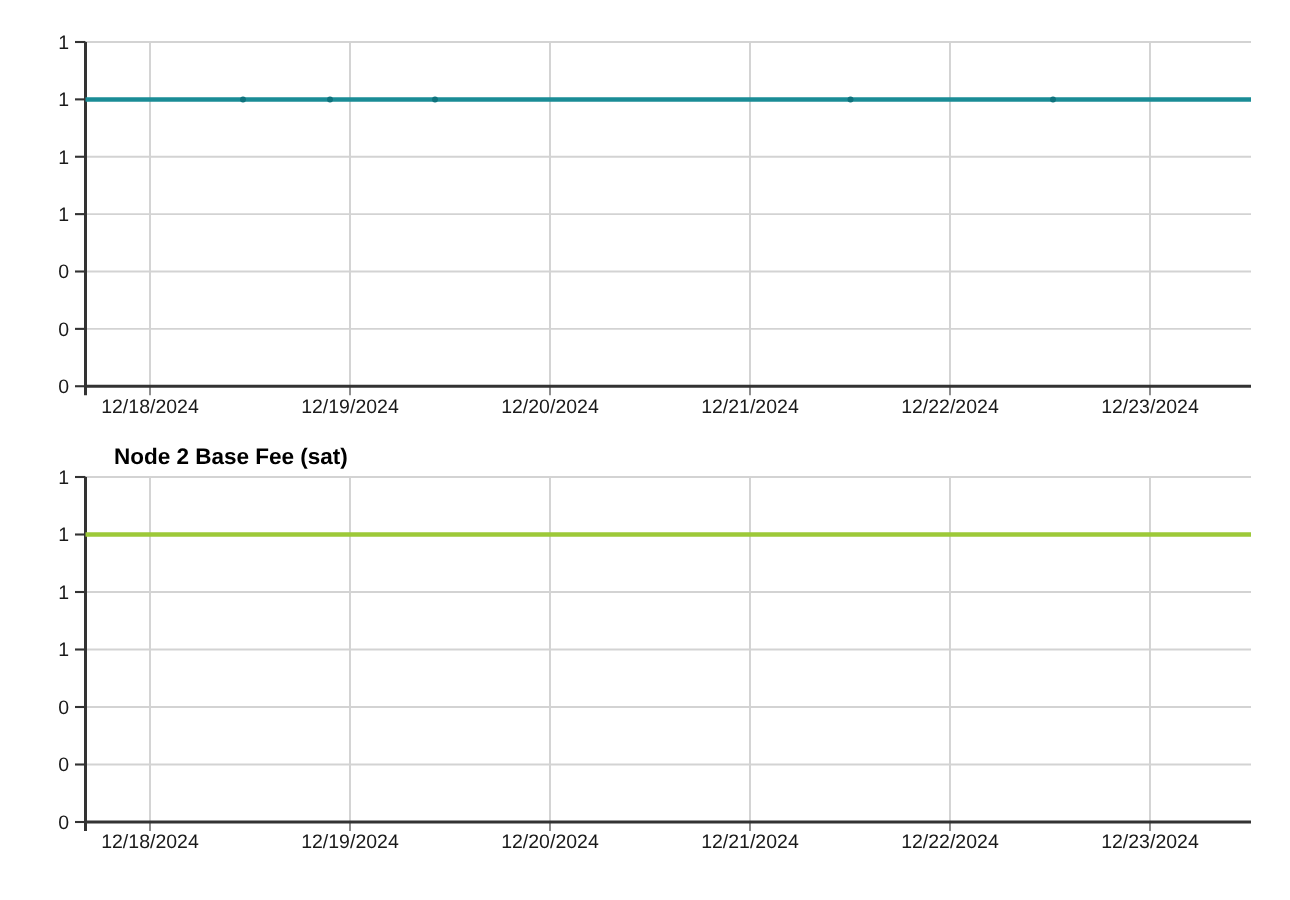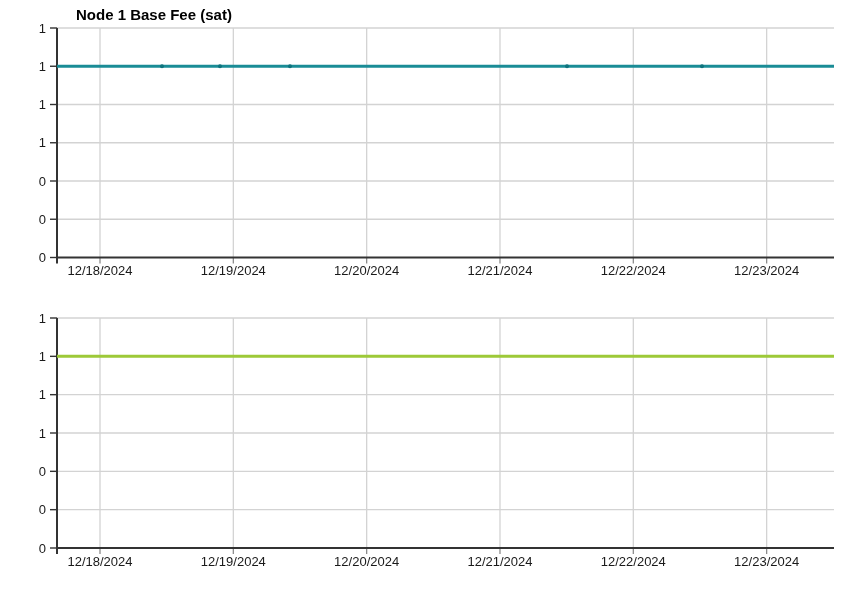--- a/index.html
+++ b/index.html
@@ -29,21 +29,21 @@
   text {
     font-family: "Liberation Sans", "DejaVu Sans", sans-serif;
     font-size: 13px;
     fill: #1a1a1a;
   }
 </style>
 </head>
 <body>
 
 <div class="canvas">
-  <div class="chart-title" id="title-0">Node 1 Base Fee (sat)</div>
+  <div class="chart-title" id="title-1">Node 2 Base Fee (sat)</div>
   <svg id="plot" width="860" height="600" viewBox="0 0 860 600">
       <line x1="57" y1="28" x2="834" y2="28" stroke="#d3d3d3" stroke-width="1.3"></line>
       <line x1="57" y1="66.25" x2="834" y2="66.25" stroke="#d3d3d3" stroke-width="1.3"></line>
       <line x1="57" y1="104.5" x2="834" y2="104.5" stroke="#d3d3d3" stroke-width="1.3"></line>
       <line x1="57" y1="142.75" x2="834" y2="142.75" stroke="#d3d3d3" stroke-width="1.3"></line>
       <line x1="57" y1="181" x2="834" y2="181" stroke="#d3d3d3" stroke-width="1.3"></line>
       <line x1="57" y1="219.25" x2="834" y2="219.25" stroke="#d3d3d3" stroke-width="1.3"></line>
       <line x1="100" y1="28" x2="100" y2="257.5" stroke="#d3d3d3" stroke-width="1.3"></line>
       <line x1="100" y1="257.5" x2="100" y2="263.5" stroke="#8c8c8c" stroke-width="1.3"></line>
       <line x1="233.33" y1="28" x2="233.33" y2="257.5" stroke="#d3d3d3" stroke-width="1.3"></line>

